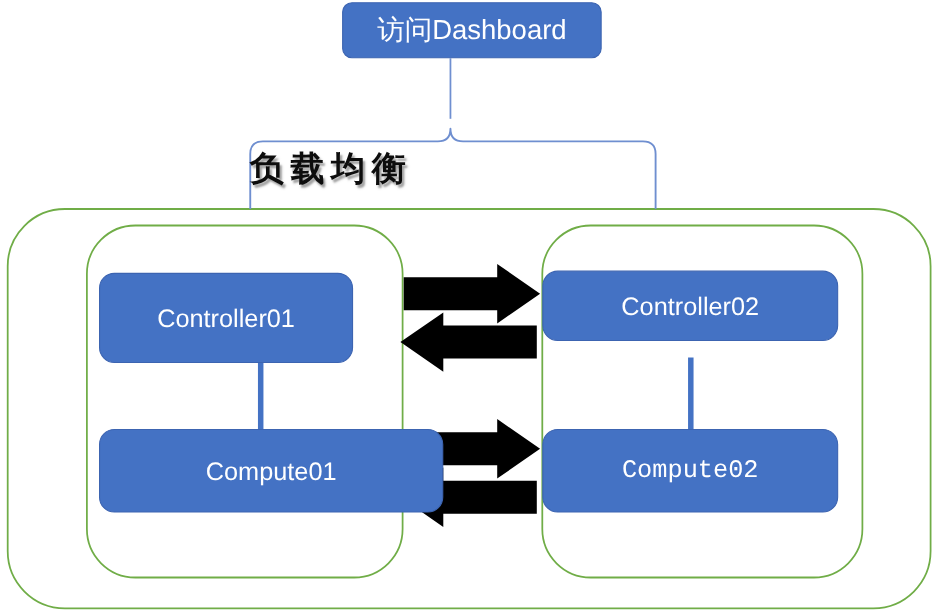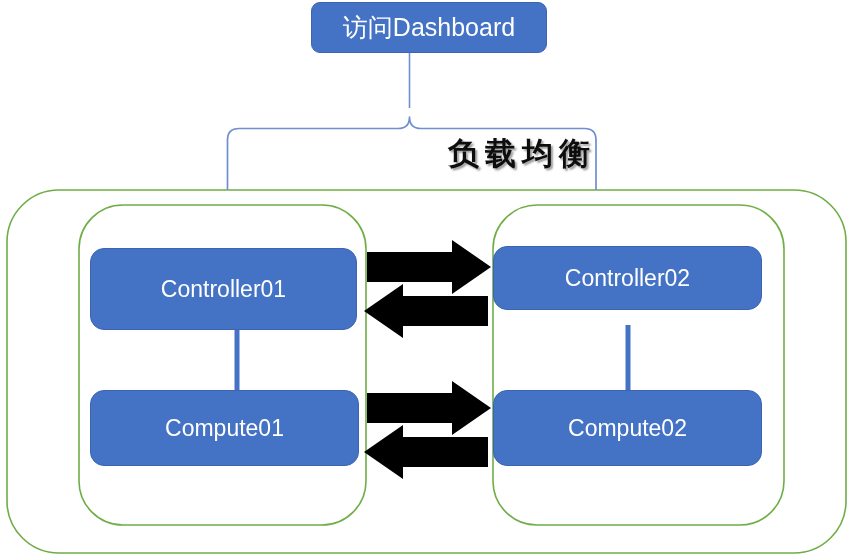--- a/index.html
+++ b/index.html
@@ -40,58 +40,59 @@
     top: 2px;
     width: 236px;
     height: 51px;
     border-radius: 9px;
     font-size: 25px;
     margin-left: 20px;
   }
   .node-ctrl01 {
     left: 90px;
     top: 248px;
-    width: 267px;
+    width: 231px;
     height: 82px;
     border-radius: 14px;
     font-size: 23px;
   }
   .node-ctrl02 {
     left: 493px;
     top: 246px;
     width: 269px;
     height: 64px;
     border-radius: 14px;
     font-size: 23px;
   }
   .node-comp01 {
     left: 90px;
     top: 390px;
-    width: 269px;
+    width: 313px;
     height: 76px;
     border-radius: 14px;
     font-size: 23px;
   }
   .node-comp02 {
     left: 493px;
     top: 390px;
     width: 269px;
     height: 76px;
     border-radius: 14px;
     font-size: 23px;
+    font-family: Liberation Mono, monospace;
   }
   .lb-label {
     position: absolute;
     left: 227px;
     top: 128px;
     width: 369px;
     height: 52px;
     display: flex;
     align-items: center;
-    justify-content: flex-end;
+    justify-content: flex-start;
     font-size: 31px;
     font-weight: bold;
     letter-spacing: 6px;
     color: #0d0d0d;
     text-shadow: 2px 2px 2px rgba(140,140,140,0.85);
     white-space: nowrap;
   }
 </style>
 </head>
 <body>

